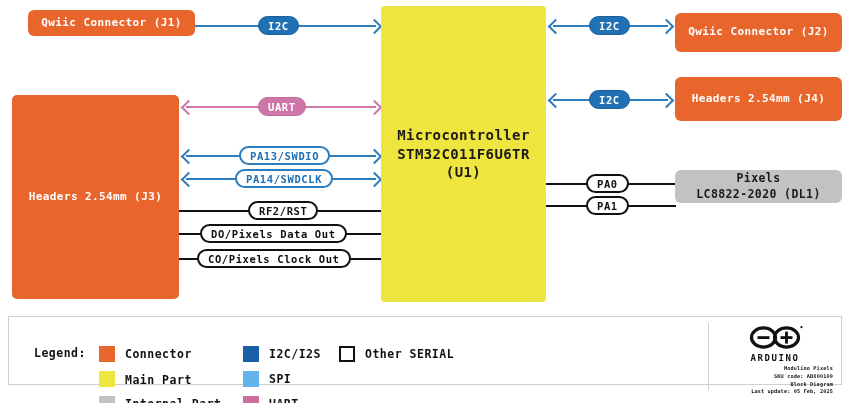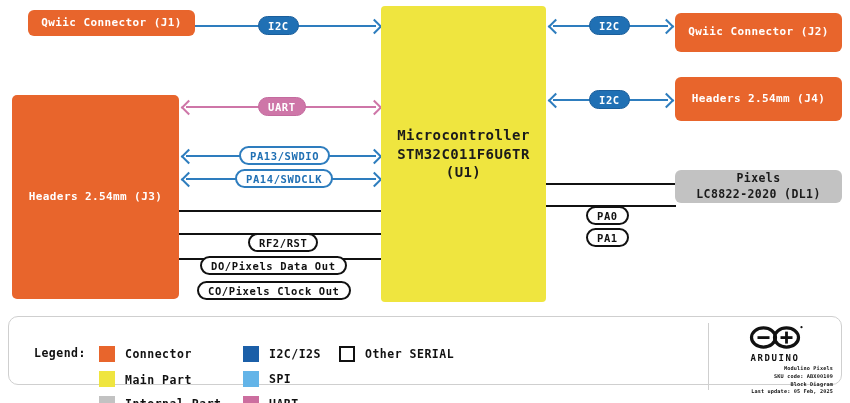--- a/index.html
+++ b/index.html
@@ -34,25 +34,25 @@
   .arw.right{transform:rotate(45deg);}
   .arw.left{transform:rotate(-135deg);}
 
   
   .pill{position:absolute;display:flex;align-items:center;justify-content:center;
         border-radius:999px;font-weight:700;letter-spacing:.6px;box-sizing:border-box;
         white-space:nowrap;font-size:10.5px;height:19px;padding:0 9px;}
   .pill.solid-i2c{background:#2070B4;color:#ffffff;border:1.5px solid #1A5E9B;}
   .pill.out-blue{background:#ffffff;color:#2070B4;border:2px solid #2E7DBE;}
   .pill.solid-uart{background:#CE76A8;color:#ffffff;border:1.5px solid #C46A9E;}
-  .pill.out-black{background:#ffffff;color:#111111;border:2px solid #111111;margin-top:32px;}
+  .pill.out-black{background:#ffffff;color:#111111;border:2px solid #111111;}
 
   
   #legend{position:absolute;left:8px;top:316px;width:834px;height:69px;
-          border:1px solid #cfcfcf;border-radius:10px;background:#fff;box-sizing:border-box;}
+          border:1px solid #cfcfcf;border-radius:0;background:#fff;box-sizing:border-box;}
   #legend-inner{position:absolute;left:0;top:0;right:132px;bottom:0;}
   .lg-title{position:absolute;left:25px;top:29px;font-size:11.5px;font-weight:700;color:#111;letter-spacing:.5px;}
   .lg-item{position:absolute;display:flex;align-items:center;gap:10px;font-size:11.5px;font-weight:700;color:#111;letter-spacing:.5px;}
   .sw{width:16px;height:16px;display:inline-block;flex:0 0 auto;}
   .sw.orange{background:#E8652C;}
   .sw.yellow{background:#EFE53F;}
   .sw.gray{background:#C2C2C2;}
   .sw.dblue{background:#1B5FA8;}
   .sw.lblue{background:#63B4E8;}
   .sw.pink{background:#CC6E9F;}

